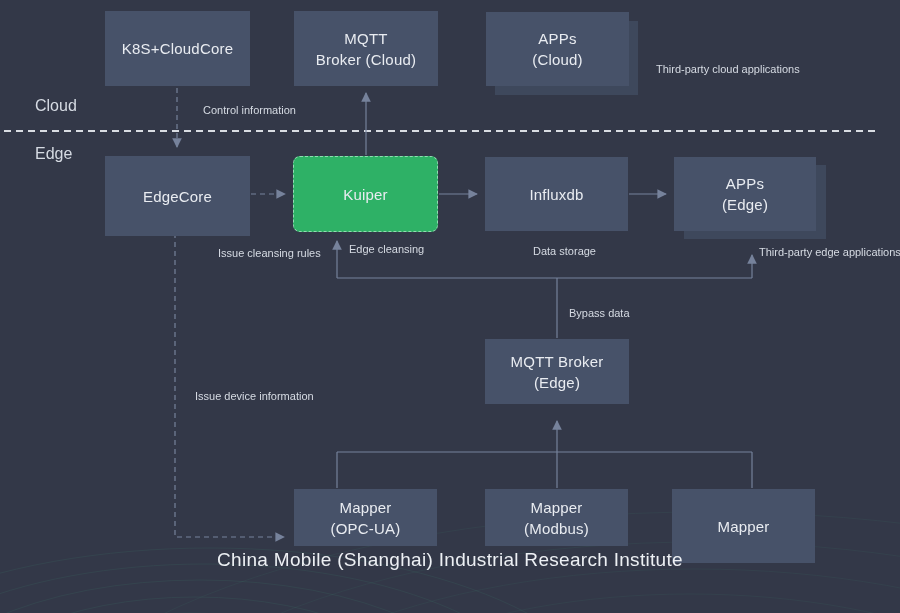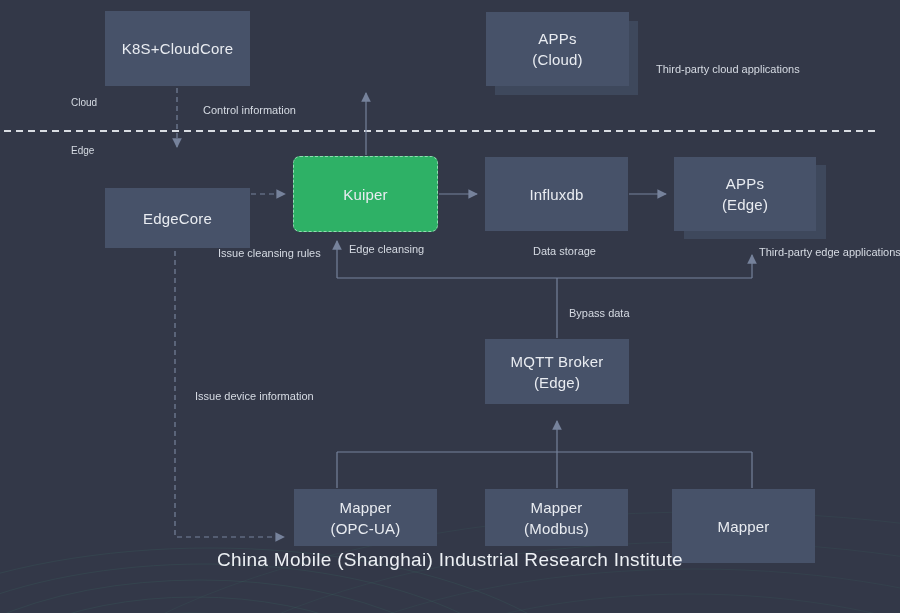--- a/index.html
+++ b/index.html
@@ -50,23 +50,22 @@
   }
   .flabel{
     position:absolute;
     color:var(--label-text);
     font-size:11px;line-height:13px;
     white-space:nowrap;
   }
   .zone{
     position:absolute;
     color:var(--label-text);
-    font-size:10px;
+    font-size:16px;
     white-space:nowrap;
-    margin-left:36px;
   }
   .title{
     position:absolute;
     left:0;right:0;top:549px;
     text-align:center;
     color:var(--title-text);
     font-size:19px;
     letter-spacing:.3px;
   }
 </style>
@@ -129,27 +128,31 @@
   <div class="zone" style="left:35px;top:97px;">Cloud</div>
   <div class="zone" style="left:35px;top:145px;">Edge</div>
 
   <div class="stack-back" style="left:495px;top:21px;width:143px;height:74px;"></div>
   <div class="stack-back" style="left:684px;top:165px;width:142px;height:74px;"></div>
 
   <div class="node" style="left:105px;top:11px;width:145px;height:75px;">
     <span>K8S+CloudCore</span>
   </div>
 
+  <div class="node" style="left:294px;top:11px;width:144px;height:75px;">
+    <span>MQTT</span>
+    <span>Broker (Cloud)</span>
+  </div>
 
   <div class="node" style="left:486px;top:12px;width:143px;height:74px;">
     <span>APPs</span>
     <span>(Cloud)</span>
   </div>
 
-  <div class="node" style="left:105px;top:156px;width:145px;height:60px;margin-top:32px;">
+  <div class="node" style="left:105px;top:156px;width:145px;height:80px;">
     <span>EdgeCore</span>
   </div>
 
   <div class="node green" style="left:293px;top:156px;width:145px;height:76px;border-radius:7px;">
     <span>Kuiper</span>
   </div>
 
   <div class="node" style="left:485px;top:157px;width:143px;height:74px;">
     <span>Influxdb</span>
   </div>

